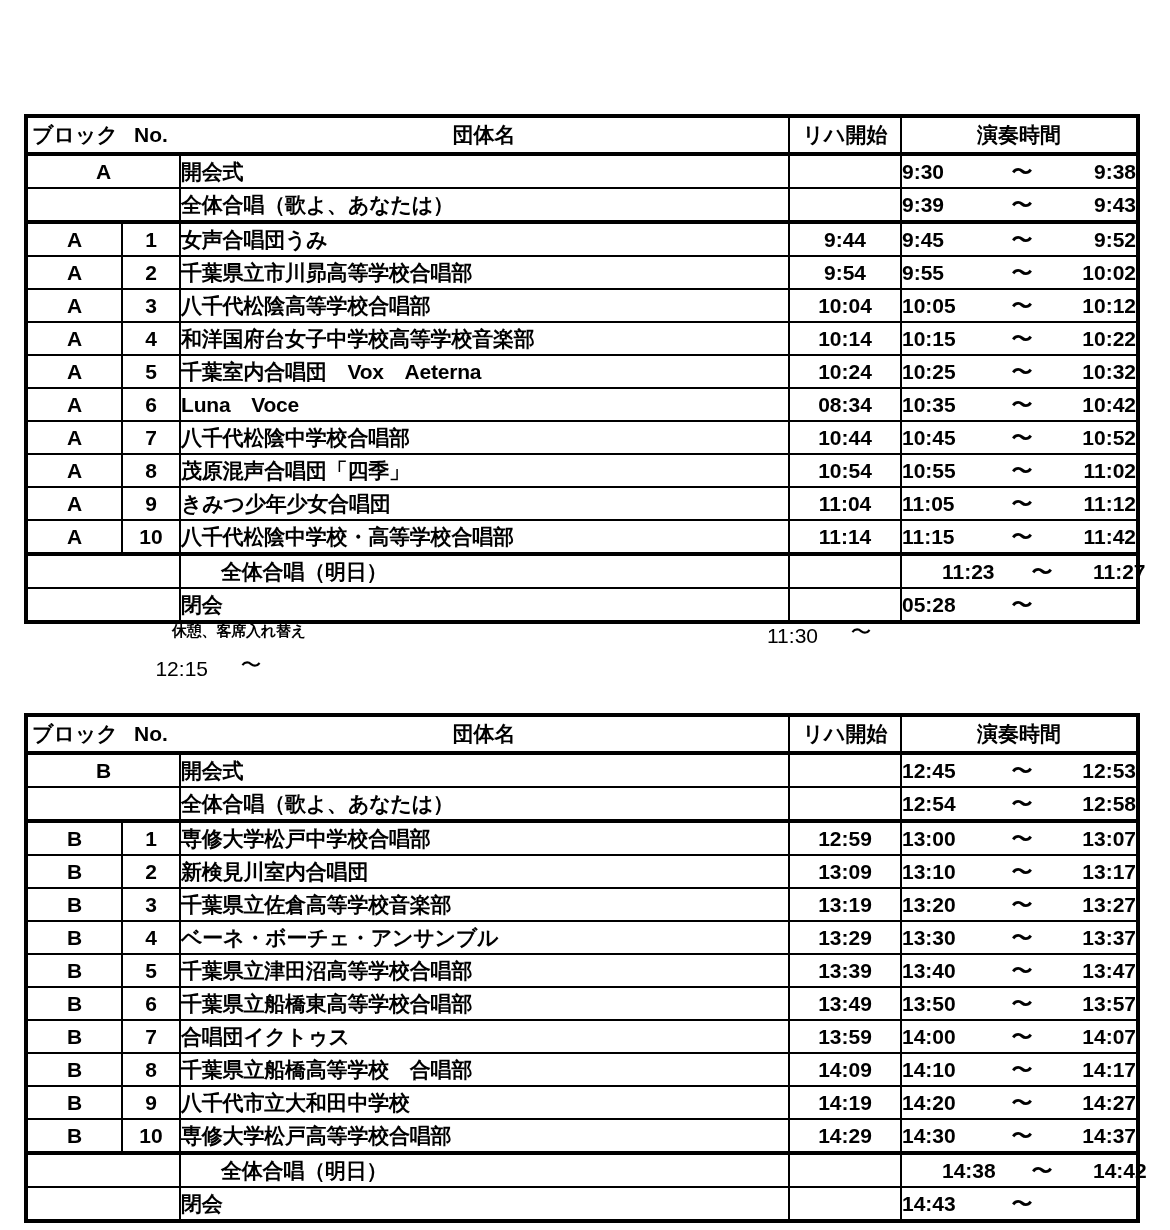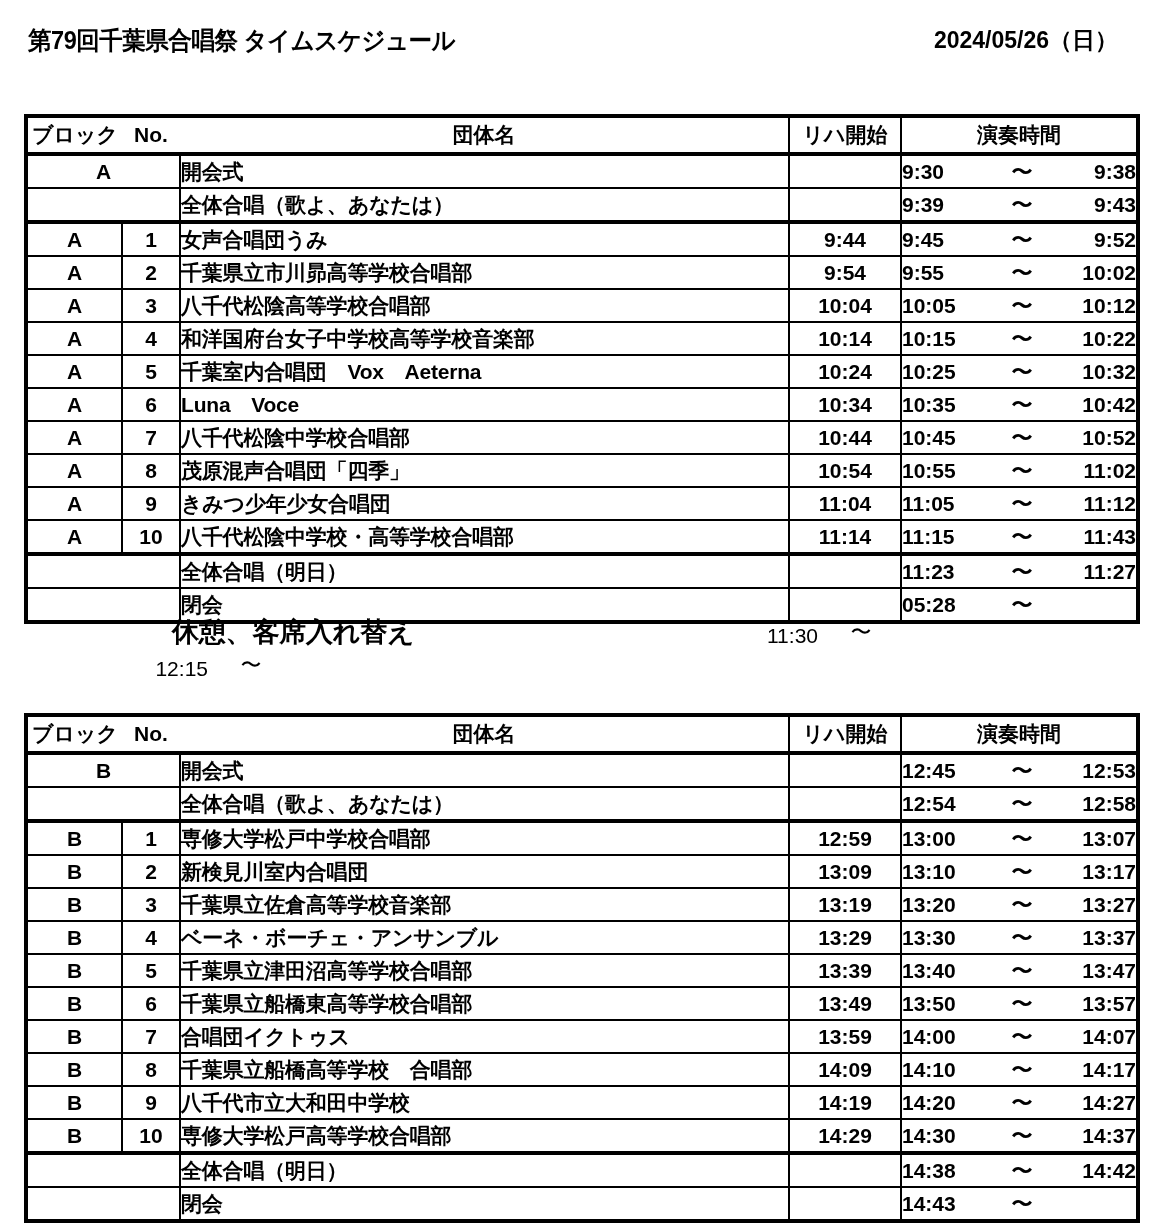--- a/index.html
+++ b/index.html
@@ -136,39 +136,39 @@
     border-right: none !important;
   }
   .cell-start { border-right: none !important; }
   .cell-end   { border-left: none !important; }
 
   
   .row-ceremony .cell-block { border-right: none !important; }
 
   
   .sep-below > td { border-bottom-width: 4px; }
-  .sep-above > td { border-top-width: 4px; }
+  .sep-above > td { border-top-width: 4px; padding-left: 40px; }
 
   
   .intermission {
     position: absolute;
     left: 24px;
     top: 615px;
     width: 1112px;
   }
   .intermission .irow {
     display: flex;
     align-items: center;
     height: 33px;
   }
   .int-label {
     width: 610px;
     padding-left: 148px;
     box-sizing: border-box;
-    font-size: 27px;
+    font-size: 15px;
     font-weight: bold;
     letter-spacing: -0.2px;
     white-space: nowrap;
   }
   .int-time {
     width: 196px;
     text-align: right;
     padding-right: 12px;
     box-sizing: border-box;
     font-size: 21px;
@@ -180,24 +180,20 @@
     text-align: center;
     font-size: 21px;
     font-weight: normal;
   }
 </style>
 </head>
 <body>
 
 <div class="page">
 
-  <div class="doc-header">
-    <div class="doc-title">第79回千葉県合唱祭 タイムスケジュール</div>
-    <div class="doc-date">2024/05/26（日）</div>
-  </div>
 
   <table class="sched block-a">
     <colgroup>
       <col class="c-block">
         <col class="c-no">
         <col class="c-name">
       <col class="c-reh">
         <col class="c-start">
         <col class="c-tilde">
         <col class="c-end">
@@ -270,21 +266,21 @@
           <td class="cell-name">千葉室内合唱団　Vox　Aeterna</td>
           <td class="cell-reh">10:24</td>
           <td class="cell-start">10:25</td>
           <td class="cell-tilde">〜</td>
           <td class="cell-end">10:32</td>
         </tr>
         <tr>
           <td class="cell-block">A</td>
           <td class="cell-no">6</td>
           <td class="cell-name">Luna　Voce</td>
-          <td class="cell-reh">10:34</td>
+          <td class="cell-reh">08:34</td>
           <td class="cell-start">10:35</td>
           <td class="cell-tilde">〜</td>
           <td class="cell-end">10:42</td>
         </tr>
         <tr>
           <td class="cell-block">A</td>
           <td class="cell-no">7</td>
           <td class="cell-name">八千代松陰中学校合唱部</td>
           <td class="cell-reh">10:44</td>
           <td class="cell-start">10:45</td>
@@ -309,21 +305,21 @@
           <td class="cell-tilde">〜</td>
           <td class="cell-end">11:12</td>
         </tr>
         <tr>
           <td class="cell-block">A</td>
           <td class="cell-no">10</td>
           <td class="cell-name">八千代松陰中学校・高等学校合唱部</td>
           <td class="cell-reh">11:14</td>
           <td class="cell-start">11:15</td>
           <td class="cell-tilde">〜</td>
-          <td class="cell-end">11:43</td>
+          <td class="cell-end">11:42</td>
         </tr>
         <tr class="row-ceremony sep-above">
           <td class="cell-block" colspan="2"></td>
           <td class="cell-name">全体合唱（明日）</td>
           <td class="cell-reh"></td>
           <td class="cell-start">11:23</td>
           <td class="cell-tilde">〜</td>
           <td class="cell-end">11:27</td>
         </tr>
         <tr class="row-ceremony">

